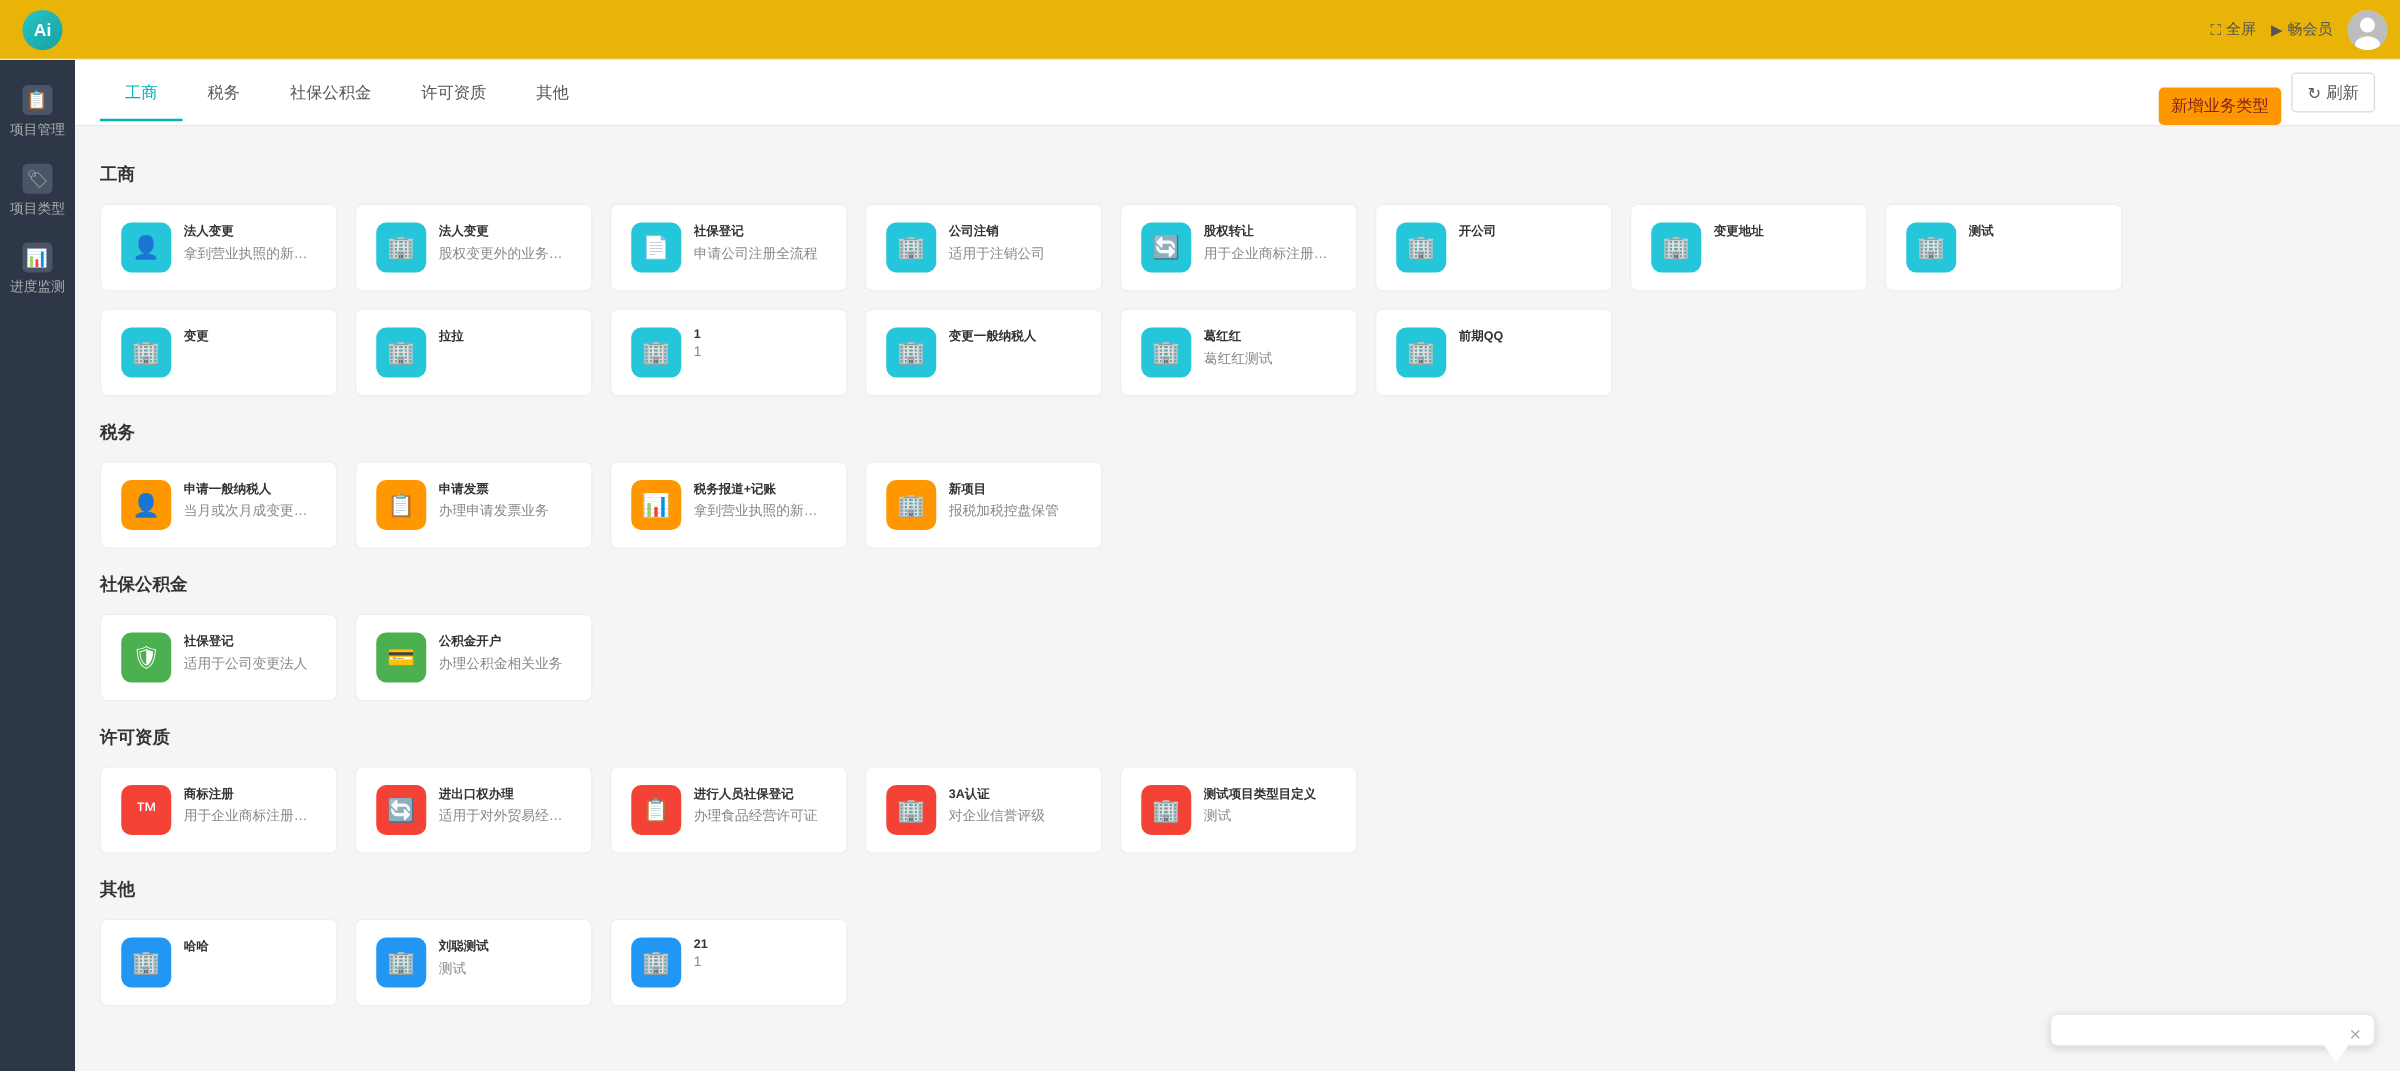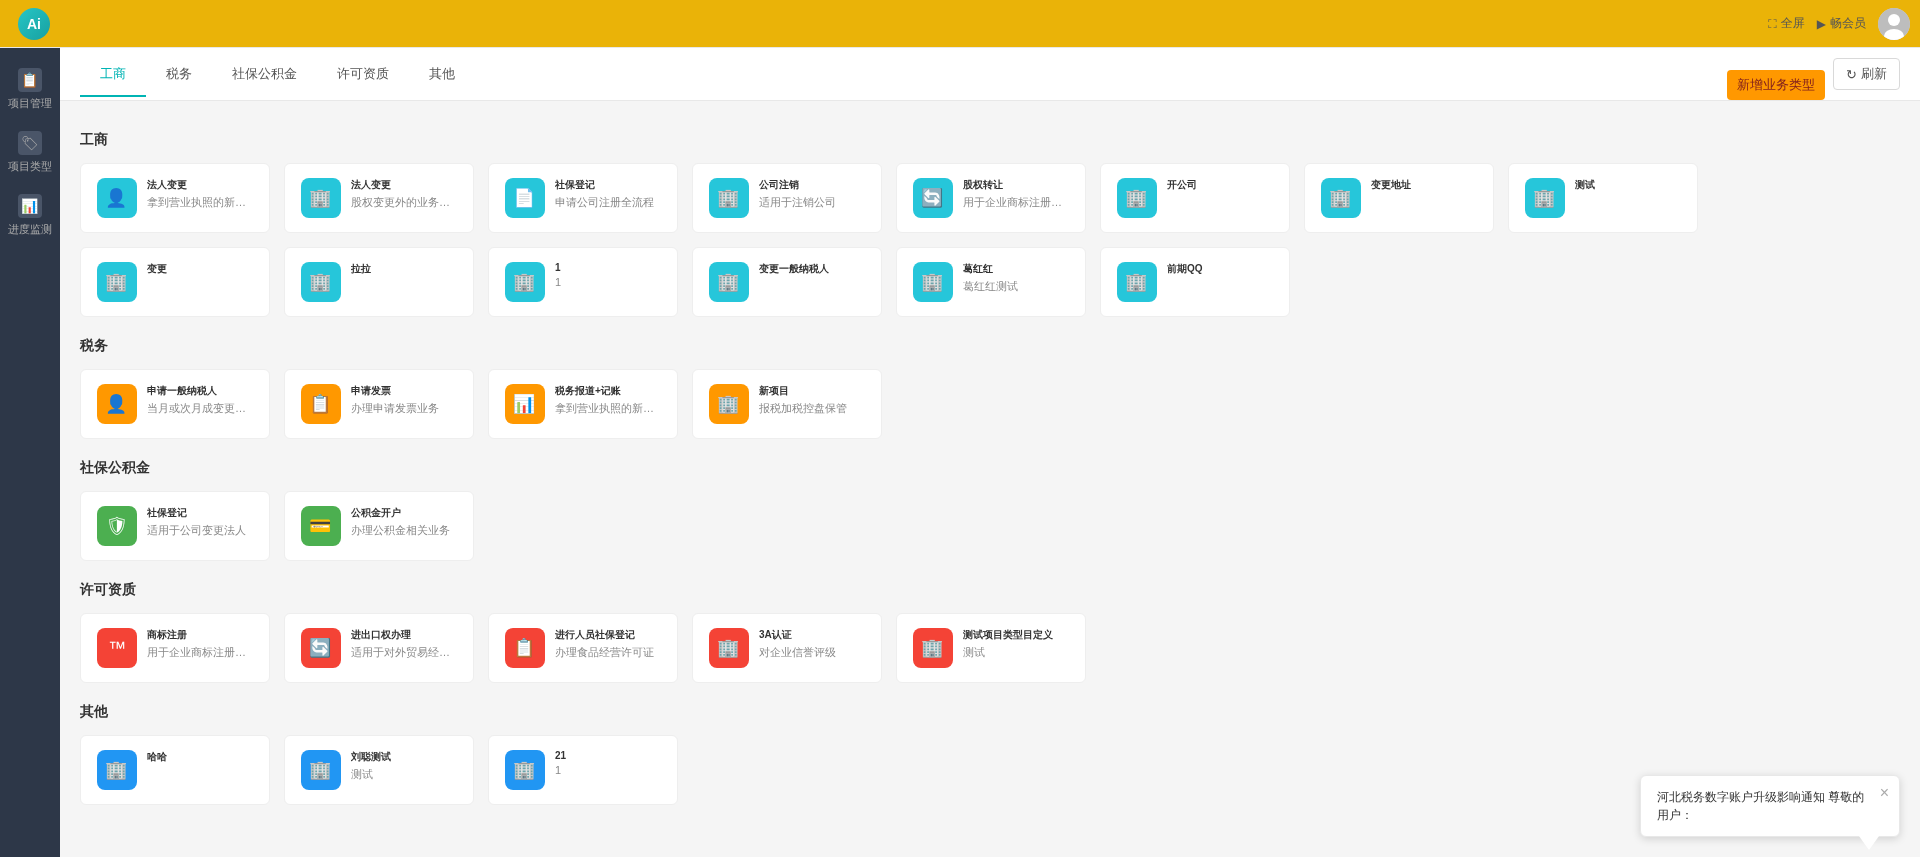--- a/index.html
+++ b/index.html
@@ -573,16 +573,14 @@
               <div class="card-desc">1</div>
             </div>
           </div>
         </div>
       </div>
     </div>
 </div>
 
 <div class="notification-popup">
   <span class="notification-close">×</span>
-  <div class="notification-title">河北税务数字账户升级影响通知
-尊敬的用户：</div>
   <div class="notification-arrow"></div>
 </div>
 
 </body></html>

